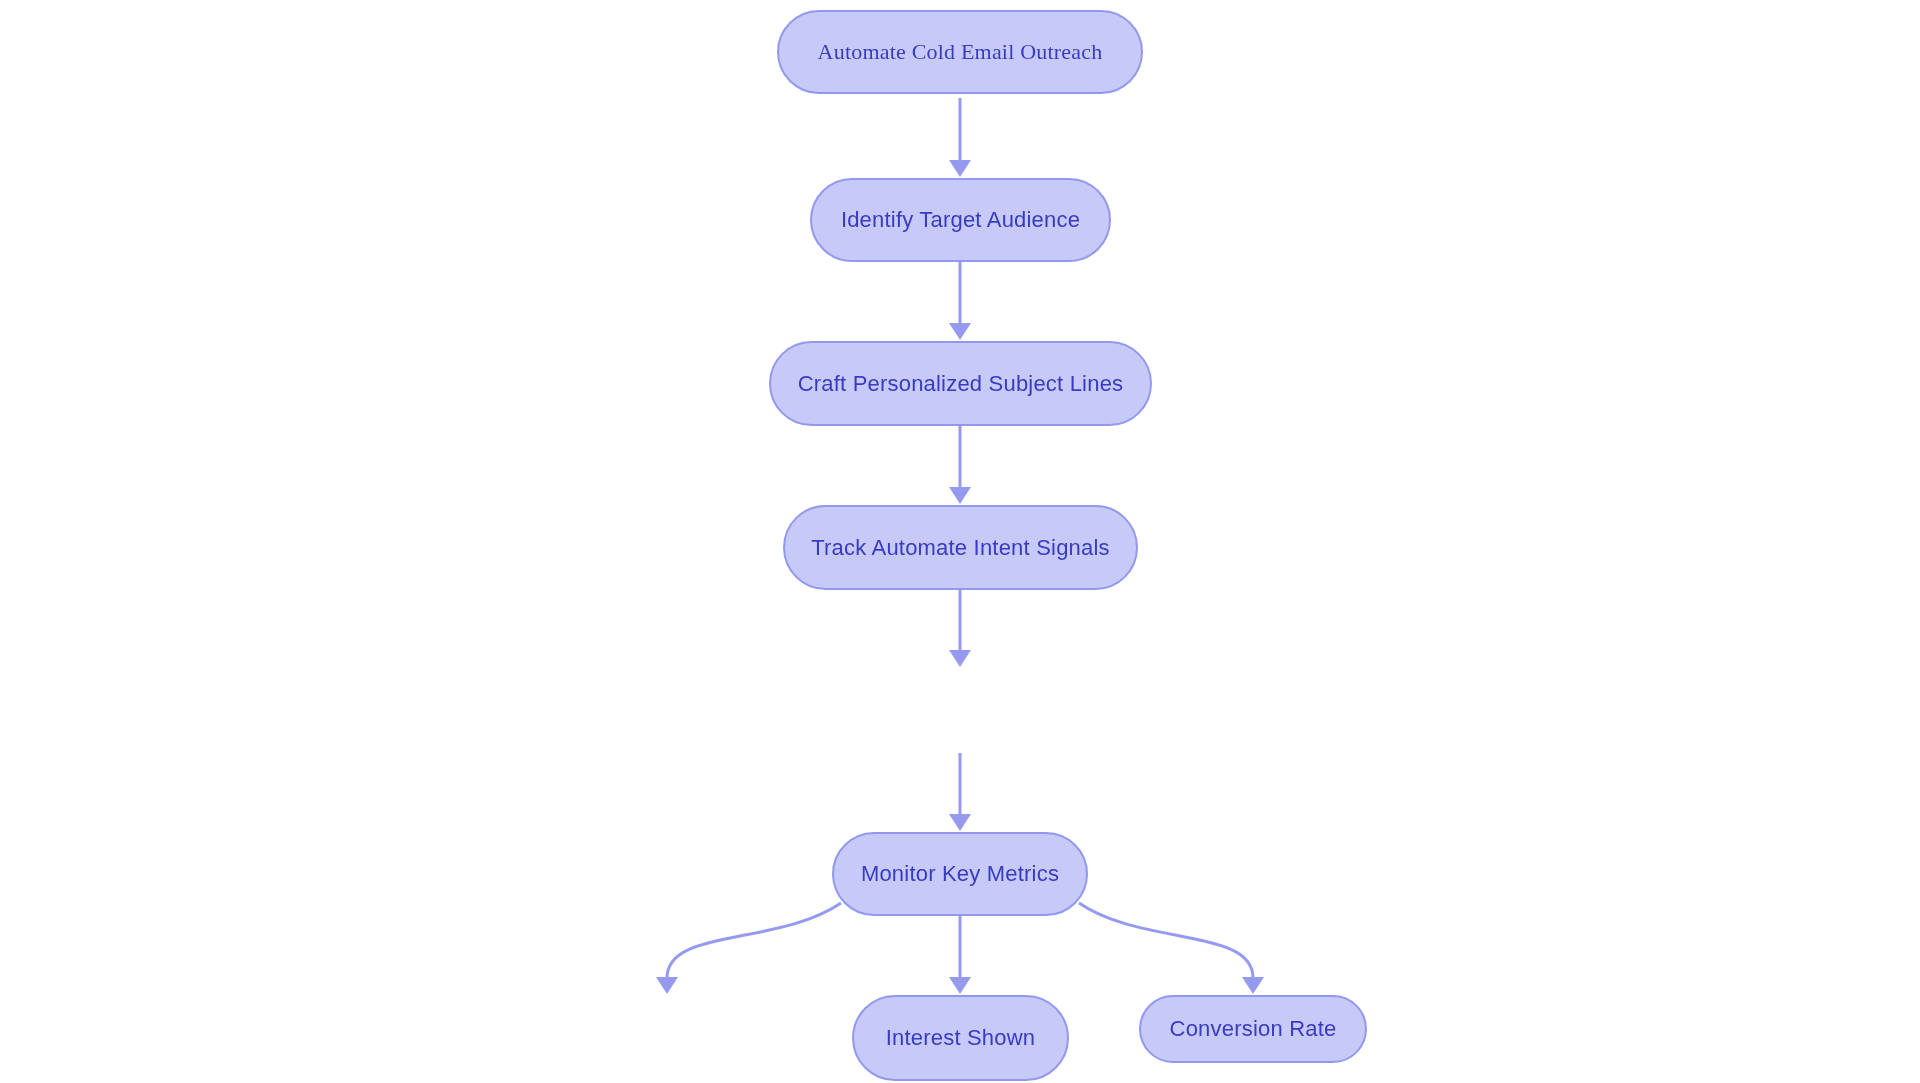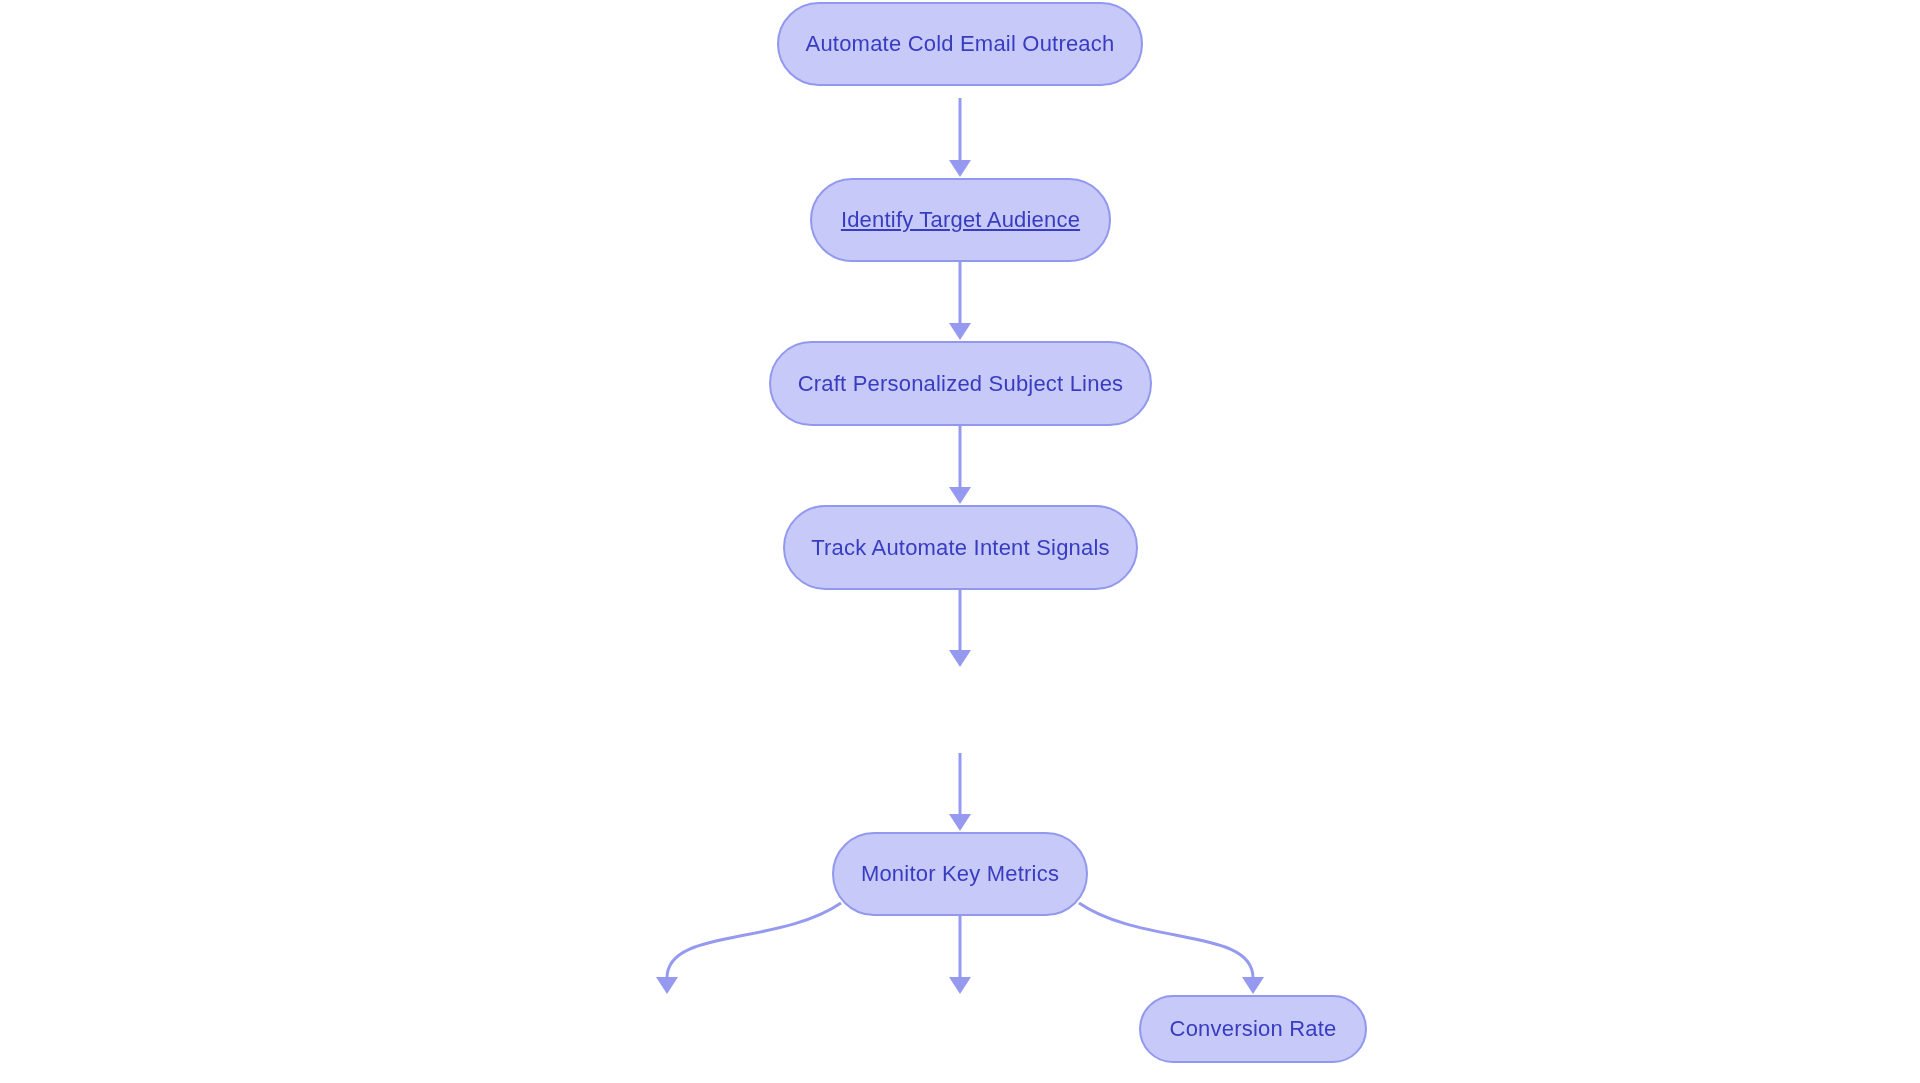--- a/index.html
+++ b/index.html
@@ -41,22 +41,22 @@
     background: var(--node-fill);
     border: 2px solid var(--node-border);
     border-radius: 44px;
     color: var(--node-text);
     font-size: 22px;
     letter-spacing: 0.2px;
     text-align: center;
     white-space: nowrap;
   }
   
-  .n1 { left: 777px;  top: 2px;  width: 366px; height: 84px; }
-  .n2 { left: 810px;  top: 178px; width: 301px; height: 84px; text-decoration: underline; }
+  .n1 { left: 777px;  top: 10px;  width: 366px; height: 84px; font-family: Liberation Serif, serif; }
+  .n2 { left: 810px;  top: 178px; width: 301px; height: 84px; }
   .n3 { left: 769px;  top: 341px; width: 383px; height: 85px; }
   .n4 { left: 783px;  top: 505px; width: 355px; height: 85px; }
   .n5 { left: 784px;  top: 668px; width: 353px; height: 85px; }
   .n6 { left: 832px;  top: 832px; width: 256px; height: 84px; }
   .n7 { left: 559px;  top: 995px; width: 216px; height: 86px; }
   .n8 { left: 852px;  top: 995px; width: 217px; height: 86px; }
   .n9 { left: 1139px; top: 995px; width: 228px; height: 68px; }
 </style>
 </head>
 <body>
@@ -114,17 +114,20 @@
   </div>
   <div class="node n3">
     <span>Craft Personalized Subject Lines</span>
   </div>
   <div class="node n4">
     <span>Track Automate Intent Signals</span>
   </div>
   <div class="node n6">
     <span>Monitor Key Metrics</span>
   </div>
+  <div class="node n8">
+    <span>Interest Shown</span>
+  </div>
   <div class="node n9">
     <span>Conversion Rate</span>
   </div>
 
 </div>
 
 </body></html>

